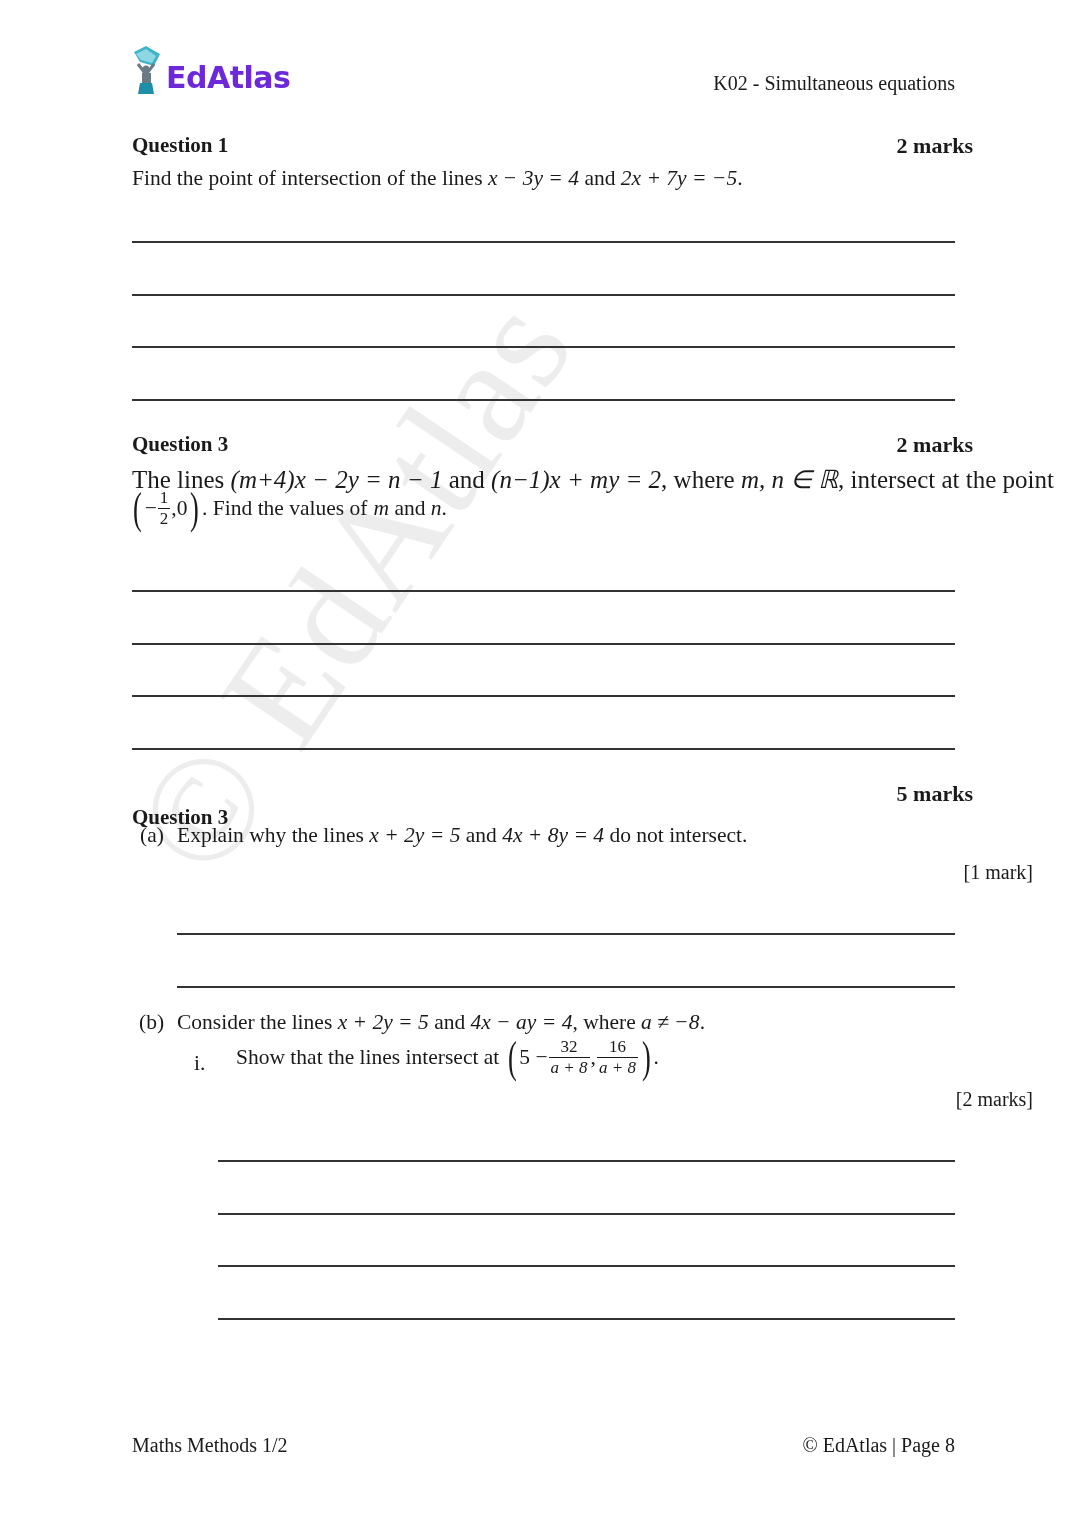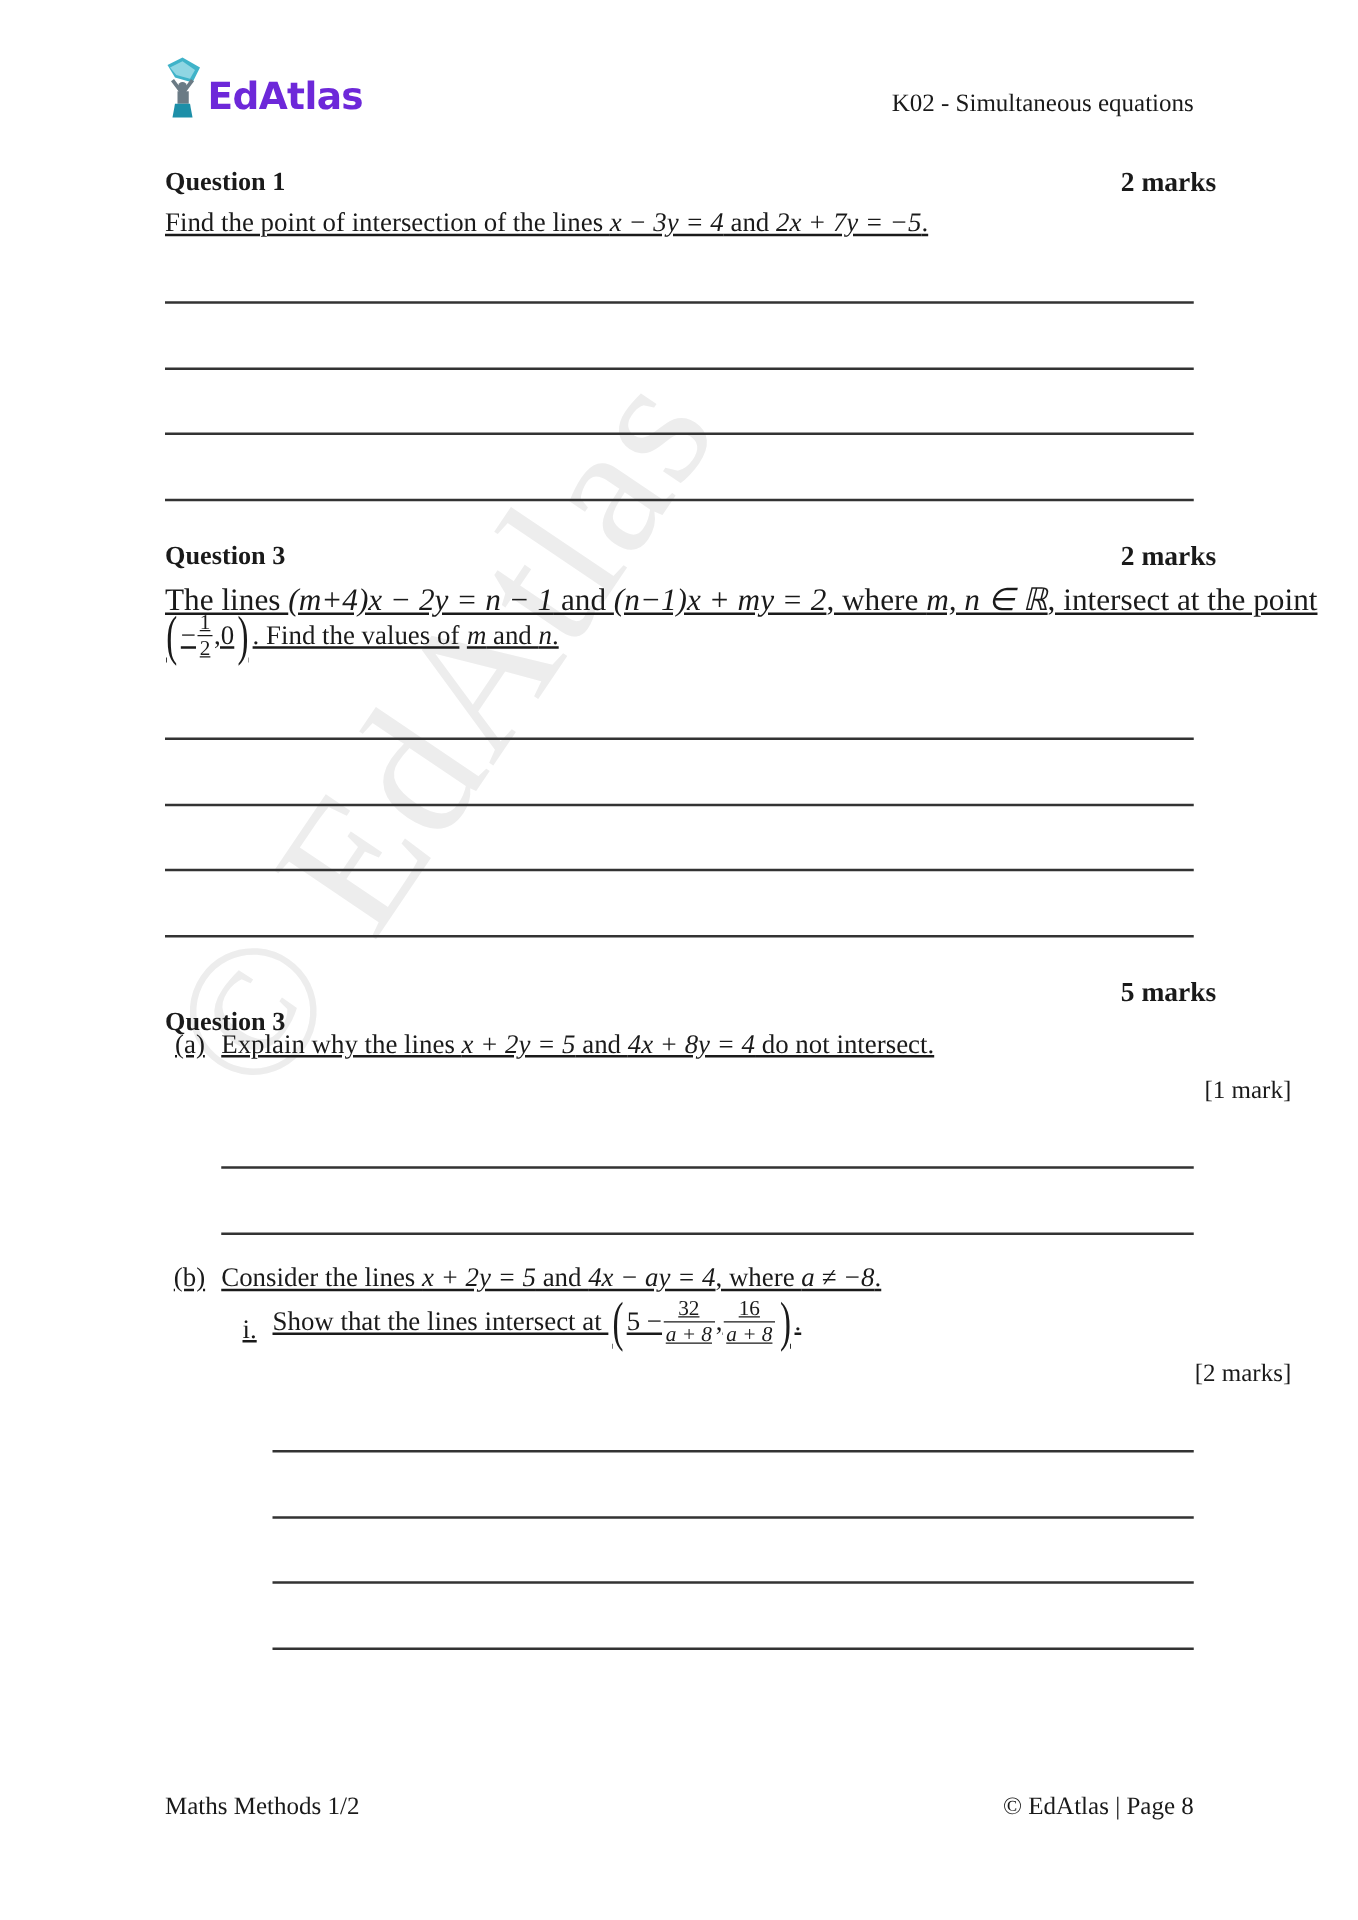--- a/index.html
+++ b/index.html
@@ -34,21 +34,21 @@
 
     .abs { position: absolute; z-index: 2; }
     .q-title {
       font-family: "Liberation Serif", serif; font-weight: bold; font-size: 21px;
     }
     .marks {
       font-family: "Liberation Serif", serif; font-weight: bold; font-size: 22px;
       right: 113px;
     }
     .body-text {
-      font-family: "Liberation Serif", serif; font-size: 21.5px; white-space: nowrap; text-decoration: underline;
+      font-family: "Liberation Serif", serif; font-size: 21.5px; white-space: nowrap;
     }
     .math { font-style: italic; }
     .answer-line {
       position: absolute; height: 0; border-top: 2px solid #333;
       z-index: 2;
     }
     .mark-label {
       font-family: "Liberation Serif", serif; font-size: 20px; right: 53px;
     }
     .footer-left, .footer-right {
@@ -128,21 +128,21 @@
   <div class="abs mark-label" style="top:861px;">[1 mark]</div>
   <div class="answer-line" style="left:177px; width:778px; top:933px;"></div>
   <div class="answer-line" style="left:177px; width:778px; top:986px;"></div>
 
   <div class="abs body-text" style="left:139px; top:1010px;">(b)</div>
   <div class="abs body-text" style="left:177px; top:1010px;text-align:center;">
     <span>Consider the lines </span><span class="math">x + 2y = 5</span><span> and </span><span class="math">4x − ay = 4</span><span>, where </span><span class="math">a ≠ −8</span><span>.</span>
   </div>
 
   <div class="abs body-text" style="left:194px; top:1051px;">i.</div>
-  <div class="abs body-text" style="left:218px; top:1037px; display:flex; align-items:center;">
+  <div class="abs body-text" style="left:236px; top:1037px; display:flex; align-items:center;">
     <span style="white-space:pre;">Show that the lines intersect at </span>
     <span class="bigparen">(</span>
     <span>5 −</span>
     <span class="frac">
       <span class="num">32</span>
       <span class="den math">a + 8</span>
     </span>
     <span>,</span>
     <span class="frac">
       <span class="num">16</span>

